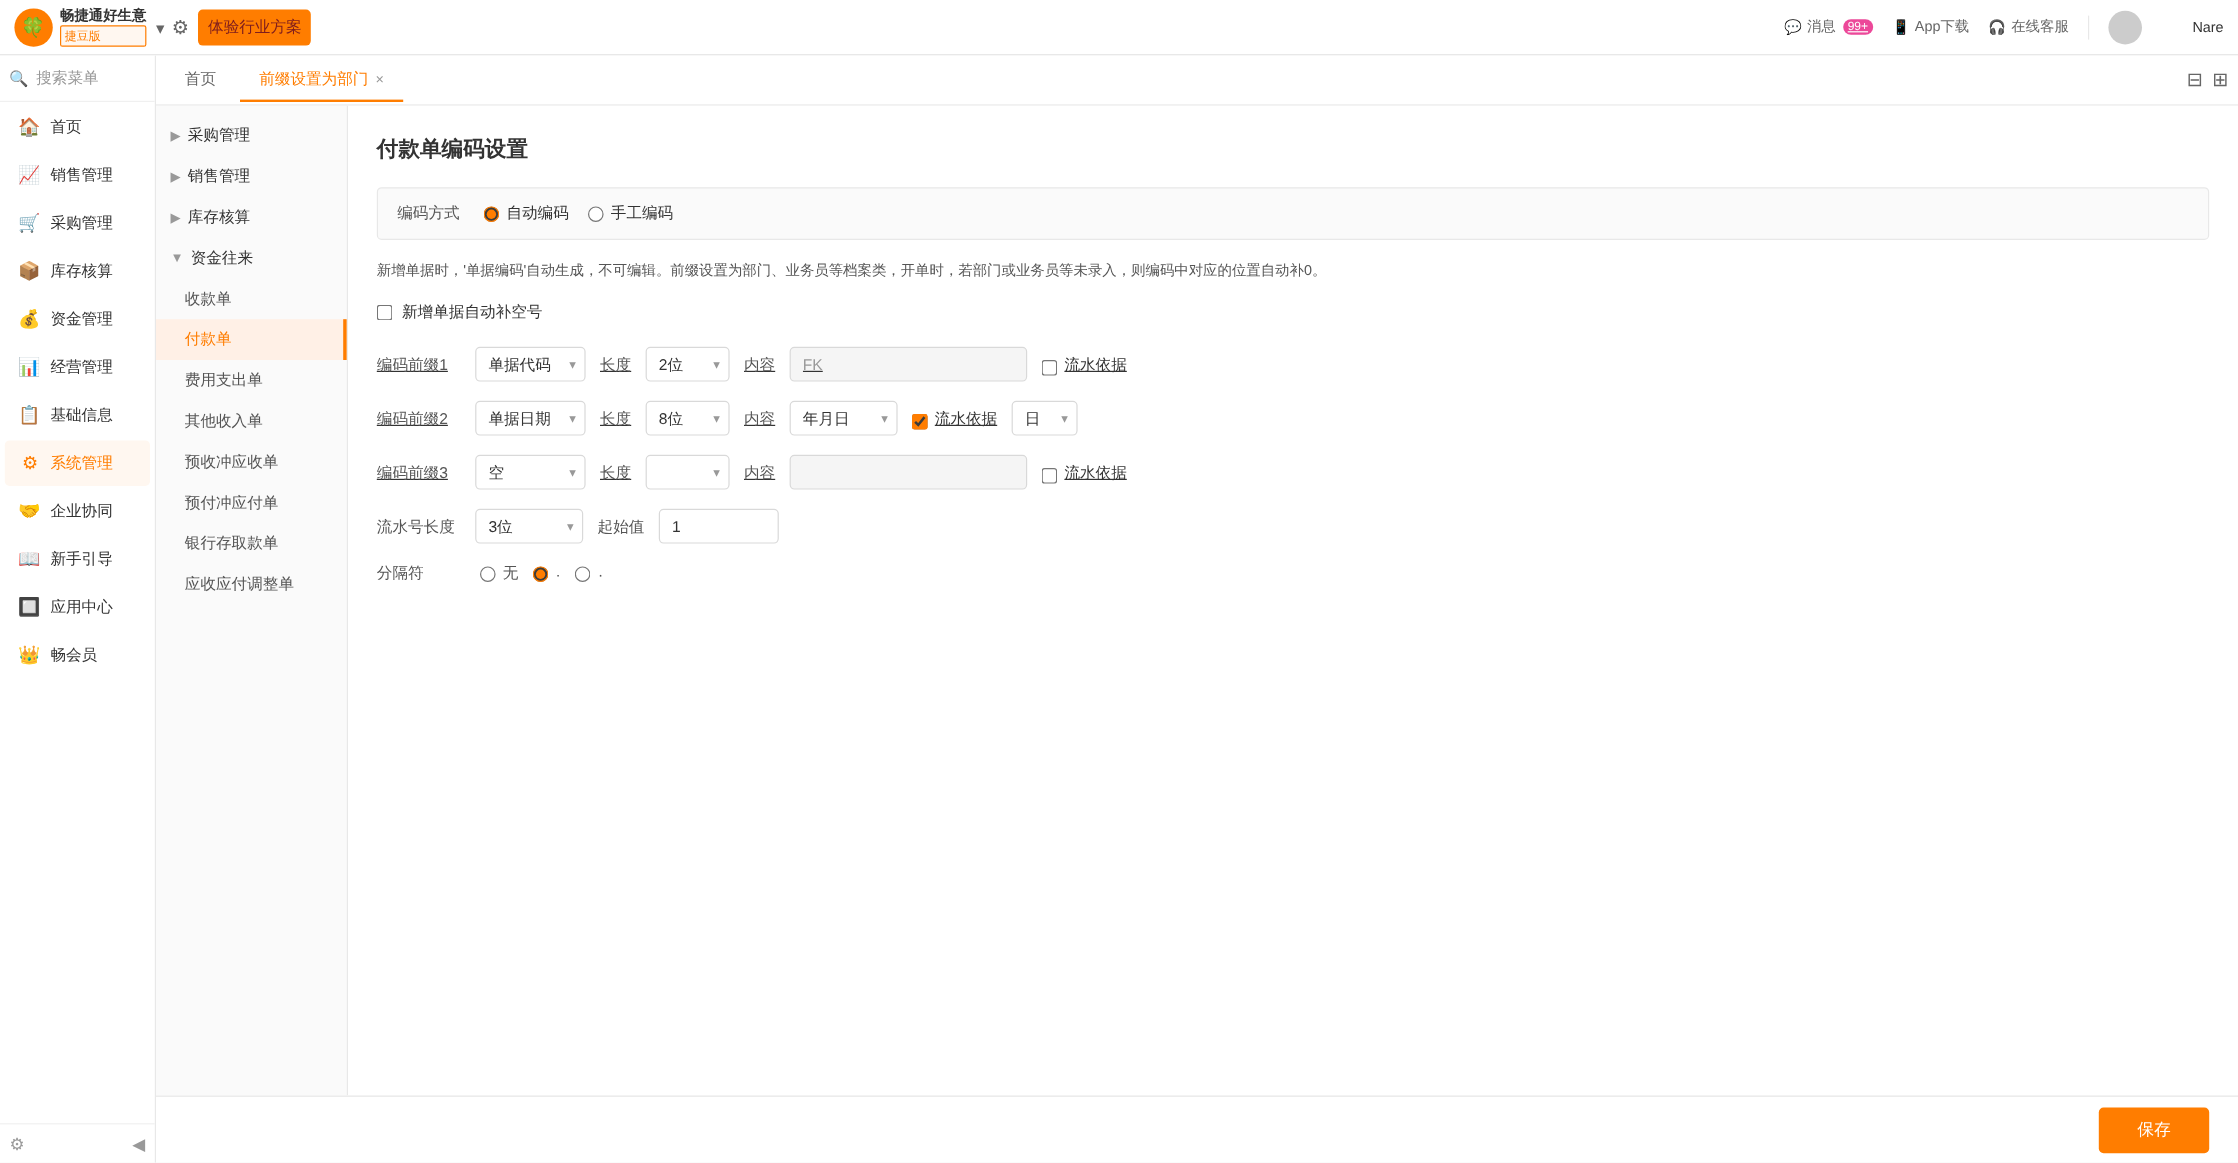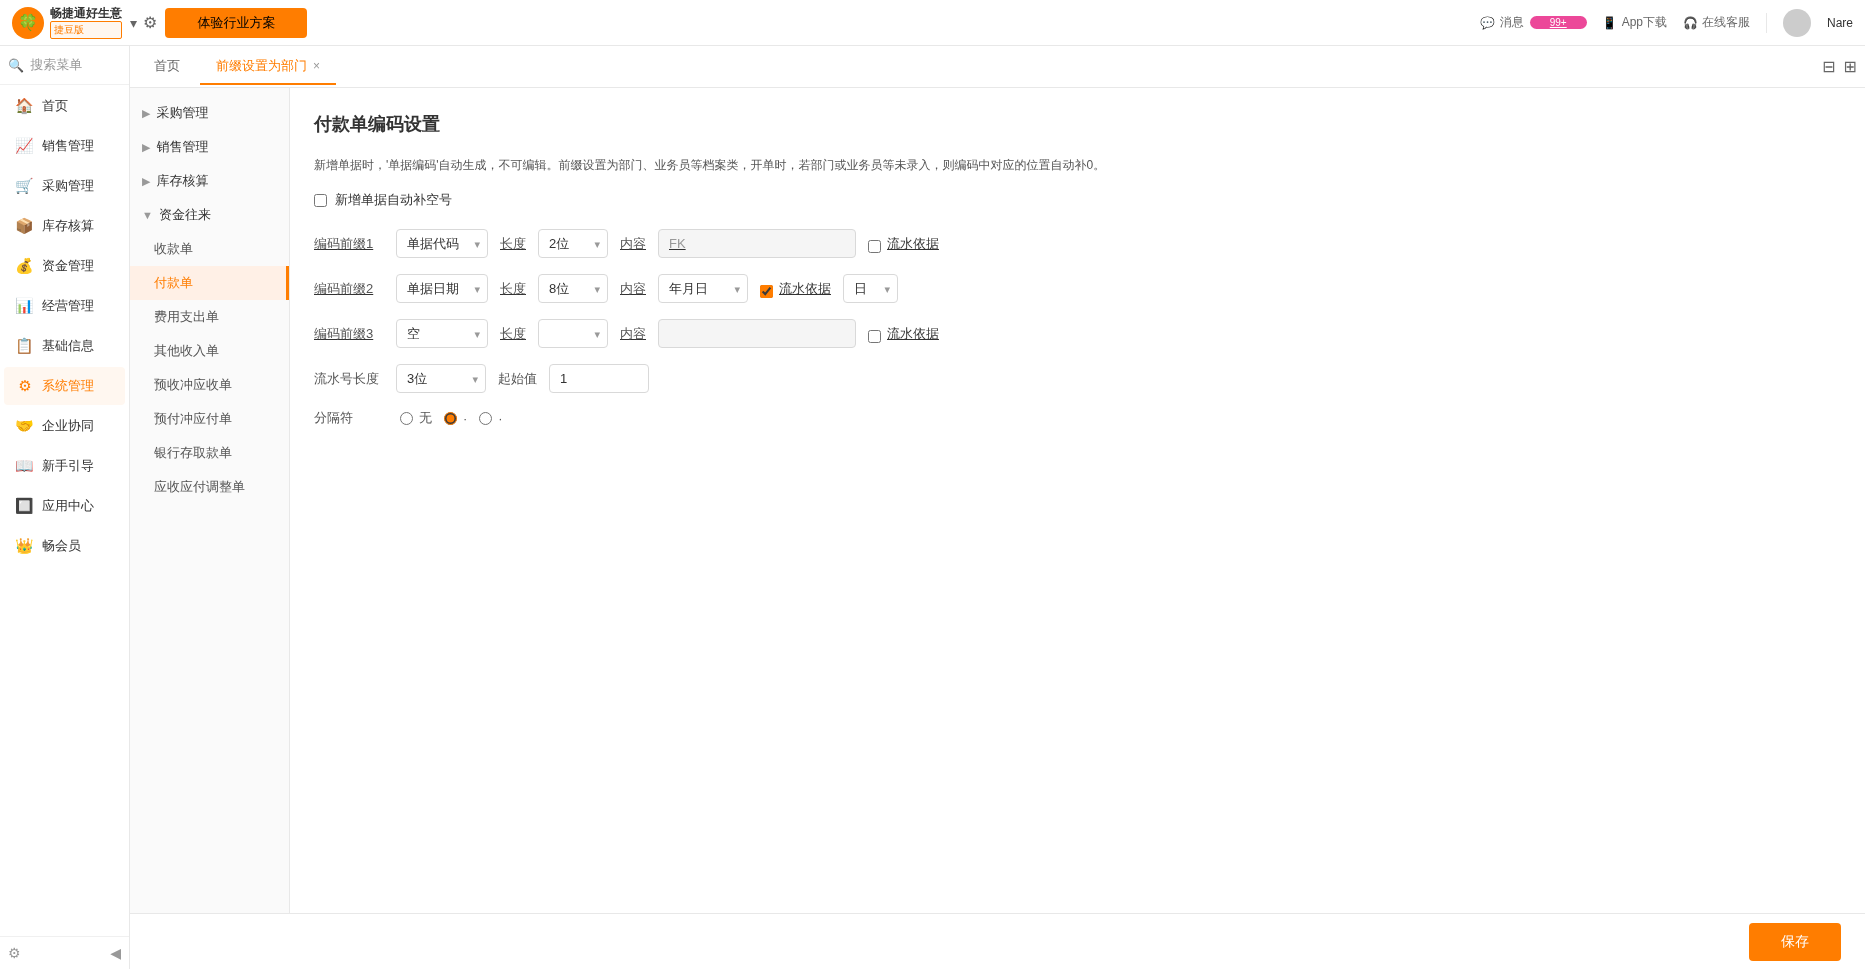--- a/index.html
+++ b/index.html
@@ -10,24 +10,24 @@
     .topbar-left { display: flex; align-items: center; gap: 8px; }
     .topbar-logo { display: flex; align-items: center; gap: 6px; }
     .logo-icon { width: 32px; height: 32px; background: #ff7d00; border-radius: 50%; display: flex; align-items: center; justify-content: center; color: #fff; font-size: 16px; }
     .logo-text { font-size: 12px; color: #666; line-height: 1.3; }
     .logo-tag { font-size: 10px; color: #ff7d00; background: #fff7f0; border: 1px solid #ff7d00; border-radius: 2px; padding: 1px 3px; }
     .topbar-nav { display: flex; align-items: center; gap: 6px; }
     .topbar-nav .arrow-btn { background: none; border: none; cursor: pointer; color: #666; font-size: 14px; }
     .topbar-nav .gear-btn { background: none; border: none; cursor: pointer; color: #666; font-size: 16px; }
     .topbar-right { display: flex; align-items: center; gap: 16px; color: #666; font-size: 12px; }
     .topbar-right .icon-btn { display: flex; align-items: center; gap: 4px; cursor: pointer; color: #666; background: none; border: none; font-size: 12px; }
-    .badge { background: #ec4899; color: #fff; border-radius: 10px; font-size: 10px; padding: 1px 20px; margin-left: 2px; text-decoration: underline; }
-    .try-btn { background: #ff7d00; color: #000000; border: none; border-radius: 4px; padding: 6px 32px; cursor: pointer; font-size: 13px; }
+    .badge { background: #ec4899; color: #fff; border-radius: 10px; font-size: 10px; padding: 1px 4px; margin-left: 2px; text-decoration: underline; }
+    .try-btn { background: #ff7d00; color: #7f1d1d; border: none; border-radius: 4px; padding: 6px 8px; cursor: pointer; font-size: 13px; }
     .user-avatar { width: 28px; height: 28px; background: #ccc; border-radius: 50%; }
-    .user-name { color: #333; font-size: 12px; }
+    .user-name { color: #333; font-size: 12px; margin-left: 26px; }
 
     
     .main-layout { display: flex; flex: 1; overflow: hidden; }
 
     
     .sidebar { width: 130px; background: #fff; border-right: 1px solid #e8e8e8; display: flex; flex-direction: column; overflow-y: auto; }
     .sidebar-search { padding: 10px 8px; border-bottom: 1px solid #f0f0f0; display: flex; align-items: center; gap: 6px; color: #999; font-size: 13px; cursor: pointer; }
     .sidebar-menu { flex: 1; }
     .sidebar-item { display: flex; align-items: center; gap: 8px; padding: 10px 12px; cursor: pointer; color: #333; font-size: 13px; border-radius: 4px; margin: 2px 4px; }
     .sidebar-item.active { color: #ff7d00; background: #fff7f0; }
@@ -264,20 +264,33 @@
           <div class="sub-menu-item">预付冲应付单</div>
           <div class="sub-menu-item">银行存取款单</div>
           <div class="sub-menu-item">应收应付调整单</div>
         </div>
       </div>
 
       <div class="form-content">
         <div class="form-title">付款单编码设置</div>
 
         
+        <div class="encoding-mode">
+          <span class="encoding-mode-label">编码方式</span>
+          <div class="radio-group">
+            <label class="radio-option">
+              <input type="radio" name="encoding" checked="" style="">
+              <span>自动编码</span>
+            </label>
+            <label class="radio-option">
+              <input type="radio" name="encoding" style="">
+              <span>手工编码</span>
+            </label>
+          </div>
+        </div>
 
         
         <p class="info-text">新增单据时，'单据编码'自动生成，不可编辑。前缀设置为部门、业务员等档案类，开单时，若部门或业务员等未录入，则编码中对应的位置自动补0。</p>
 
         
 
         
         <div class="auto-fill-row">
           <input type="checkbox" style="">
           <span>新增单据自动补空号</span>

